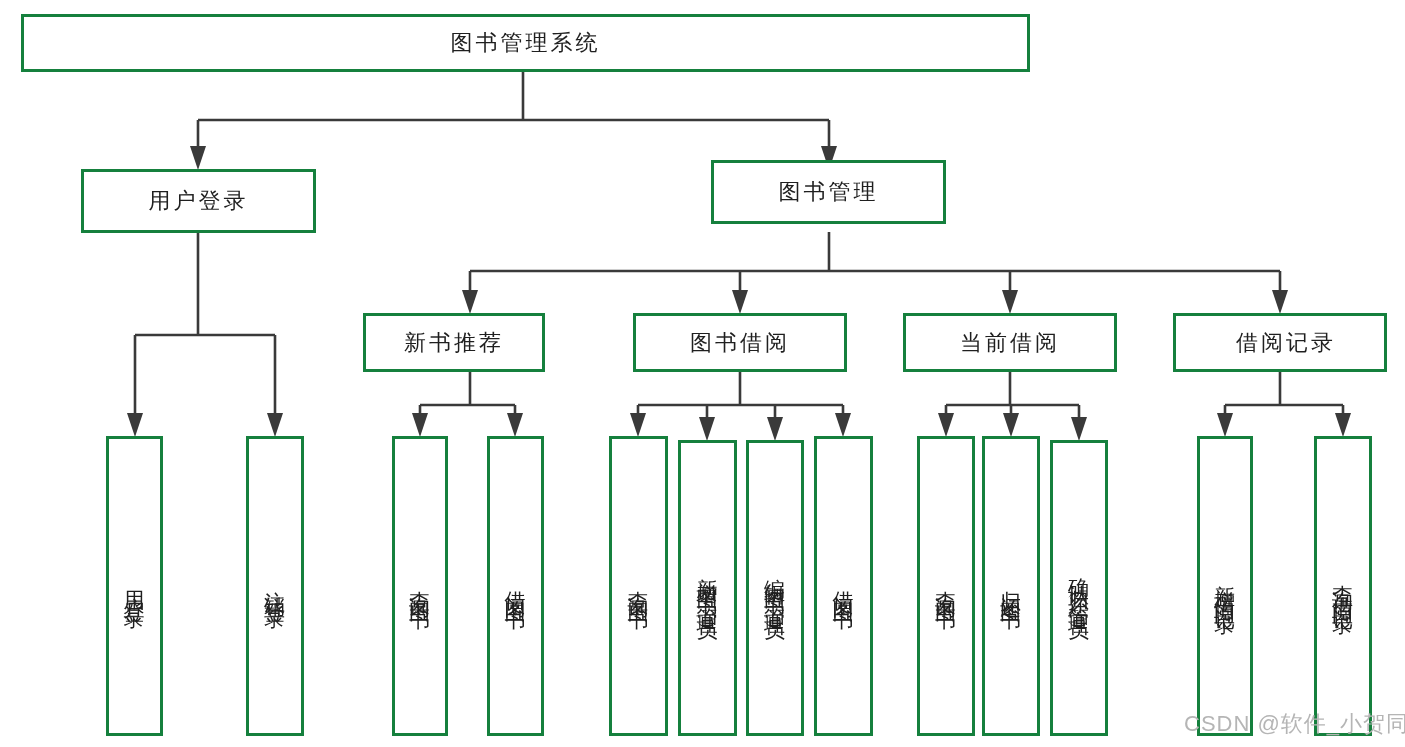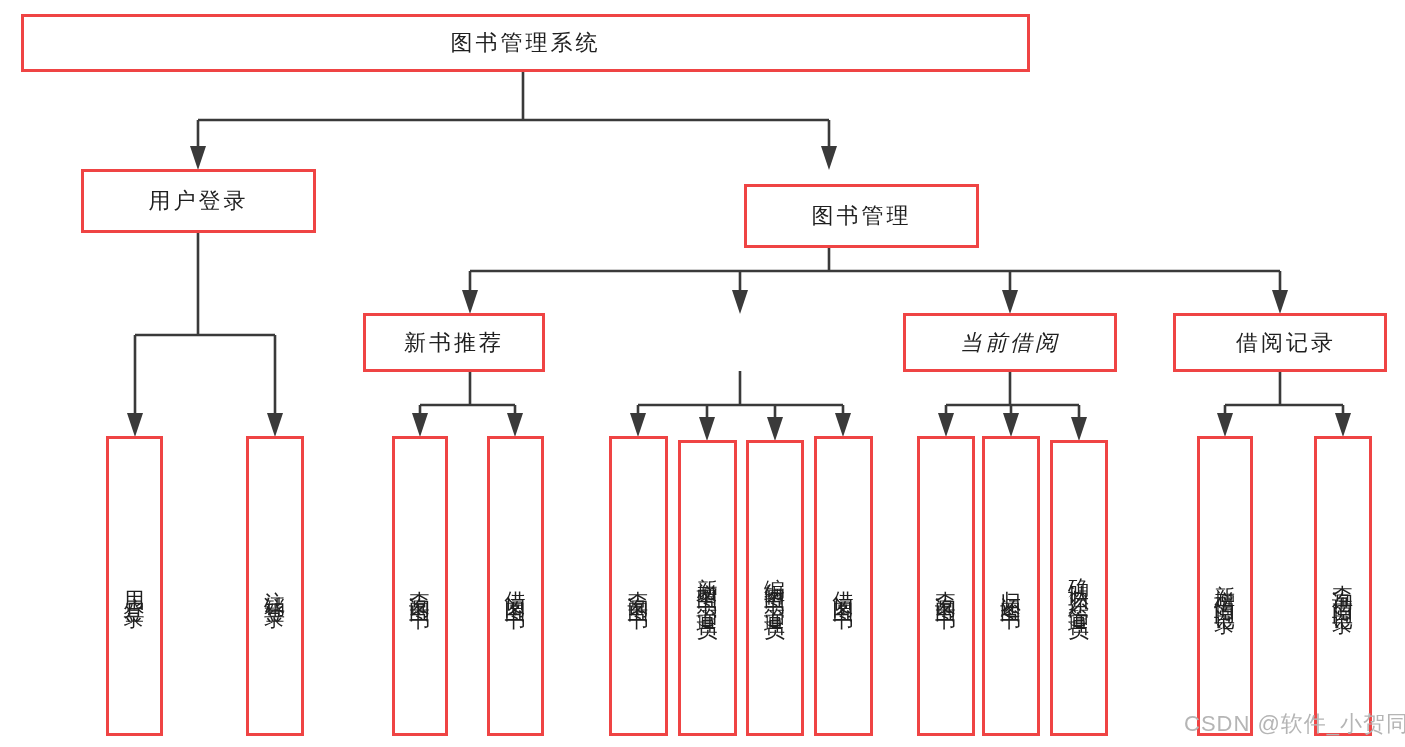--- a/index.html
+++ b/index.html
@@ -14,21 +14,21 @@
   }
   .connectors {
     position: absolute;
     left: 0; top: 0;
     width: 1405px; height: 747px;
     z-index: 1;
   }
   .node {
     position: absolute;
     background: #ffffff;
-    border: 3px solid #ef4444;
+    border: 3px solid #15803d;
     display: flex;
     align-items: center;
     justify-content: center;
     color: #1f1f1f;
     z-index: 2;
   }
   .node.h span {
     font-size: 22px;
     letter-spacing: 3px;
     white-space: nowrap;
@@ -89,28 +89,31 @@
     </g>
   </svg>
 
   <div class="node h" style="left:21px; top:14px; width:1009px; height:58px;">
     <span>图书管理系统</span>
   </div>
 
   <div class="node h" style="left:81px; top:169px; width:235px; height:64px;">
     <span>用户登录</span>
   </div>
-  <div class="node h" style="left:711px; top:184px; width:235px; height:64px;margin-left:33px;">
+  <div class="node h" style="left:711px; top:160px; width:235px; height:64px;">
     <span>图书管理</span>
   </div>
 
   <div class="node h" style="left:363px; top:313px; width:182px; height:59px;">
     <span>新书推荐</span>
   </div>
-  <div class="node h" style="left:903px; top:313px; width:214px; height:59px;font-style:italic;">
+  <div class="node h" style="left:633px; top:313px; width:214px; height:59px;">
+    <span>图书借阅</span>
+  </div>
+  <div class="node h" style="left:903px; top:313px; width:214px; height:59px;">
     <span>当前借阅</span>
   </div>
   <div class="node h" style="left:1173px; top:313px; width:214px; height:59px;padding-left:12px;">
     <span>借阅记录</span>
   </div>
 
   <div class="node v" style="left:106px; top:436px; width:57px; height:300px;">
     <span>用户登录</span>
   </div>
   <div class="node v" style="left:246px; top:436px; width:58px; height:300px;">

